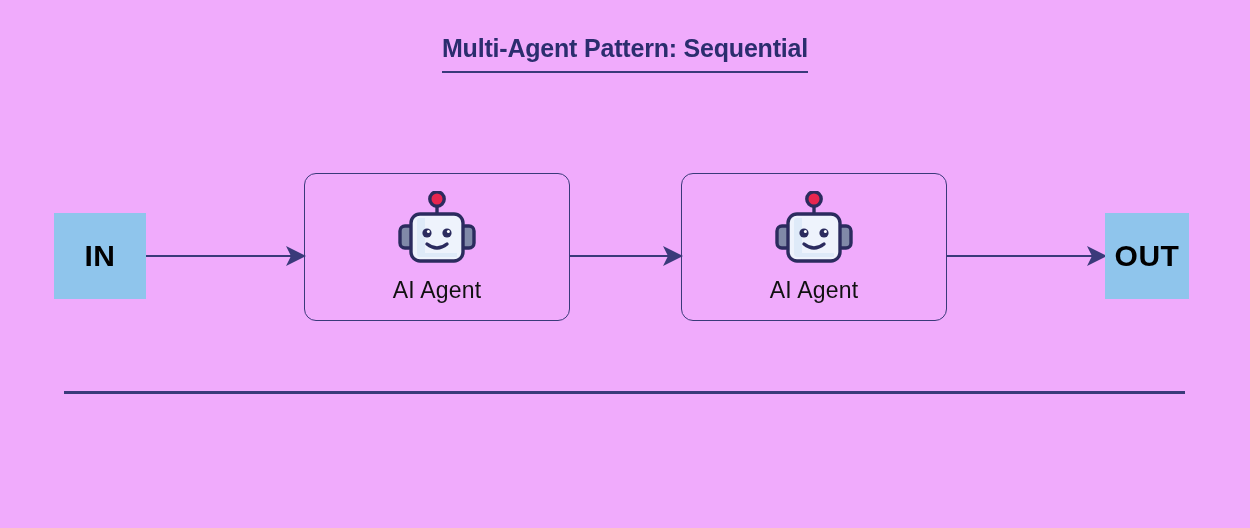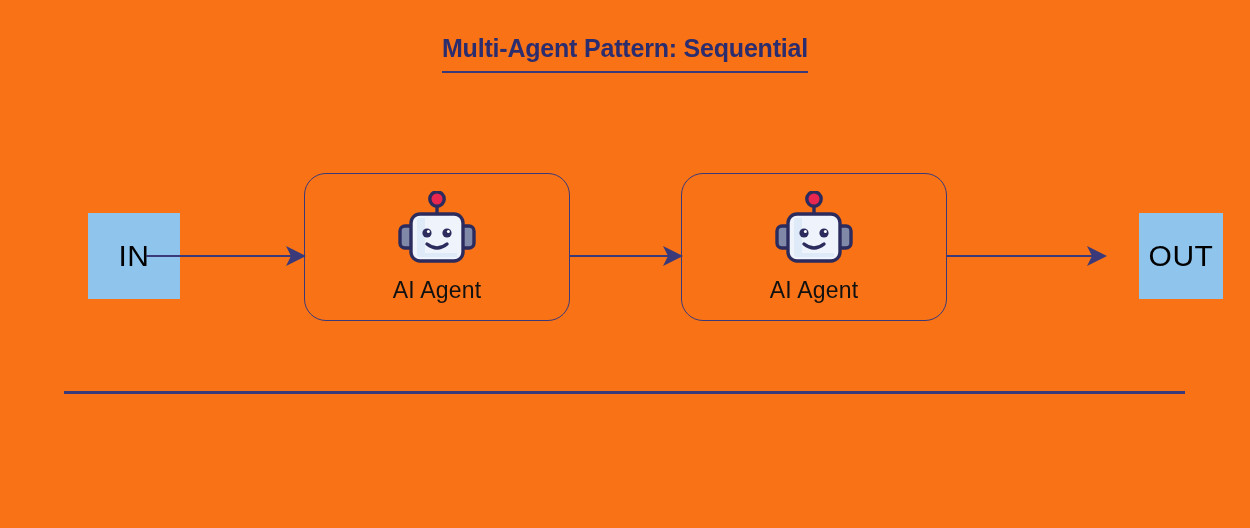--- a/index.html
+++ b/index.html
@@ -10,21 +10,21 @@
     width: 1250px;
     height: 528px;
     background: #f2f2f2;
     font-family: "Liberation Sans", sans-serif;
     overflow: hidden;
   }
   #canvas {
     position: relative;
     width: 1250px;
     height: 528px;
-    background: #f97316;
+    background: #f0abfc;
   }
 
   
   .title-wrap {
     position: absolute;
     left: 0;
     top: 34px;
     width: 1250px;
     text-align: center;
   }
@@ -40,23 +40,22 @@
 
   
   .terminal {
     position: absolute;
     background: #8fc5ec;
     display: flex;
     align-items: center;
     justify-content: center;
     color: #000000;
     font-size: 30px;
-    font-weight: normal;
+    font-weight: bold;
     letter-spacing: 0.5px;
-    margin-left: 34px;
   }
   #in-box {
     left: 54px;
     top: 213px;
     width: 92px;
     height: 86px;
   }
   #out-box {
     left: 1105px;
     top: 213px;
@@ -64,21 +63,21 @@
     height: 86px;
   }
 
   
   .agent-box {
     position: absolute;
     top: 173px;
     width: 266px;
     height: 148px;
     border: 1.6px solid #3a3a7a;
-    border-radius: 22px;
+    border-radius: 12px;
     background: transparent;
     display: flex;
     flex-direction: column;
     align-items: center;
     justify-content: center;
     box-sizing: border-box;
   }
   #agent-box-1 { left: 304px; }
   #agent-box-2 { left: 681px; }
 

